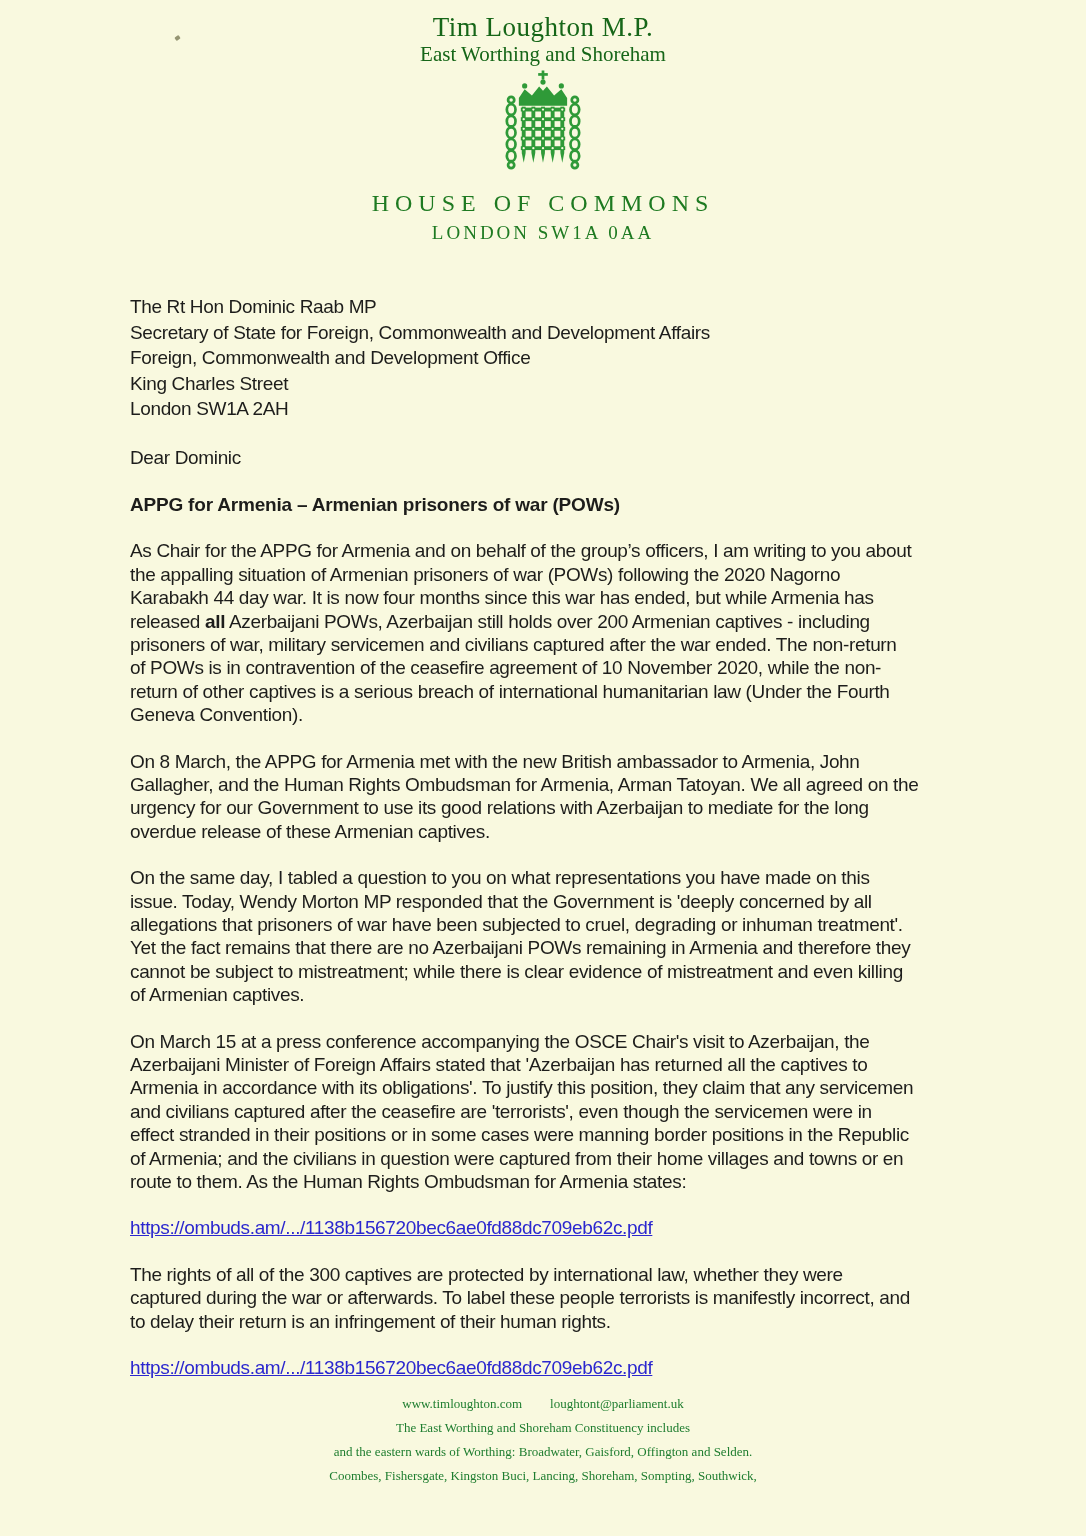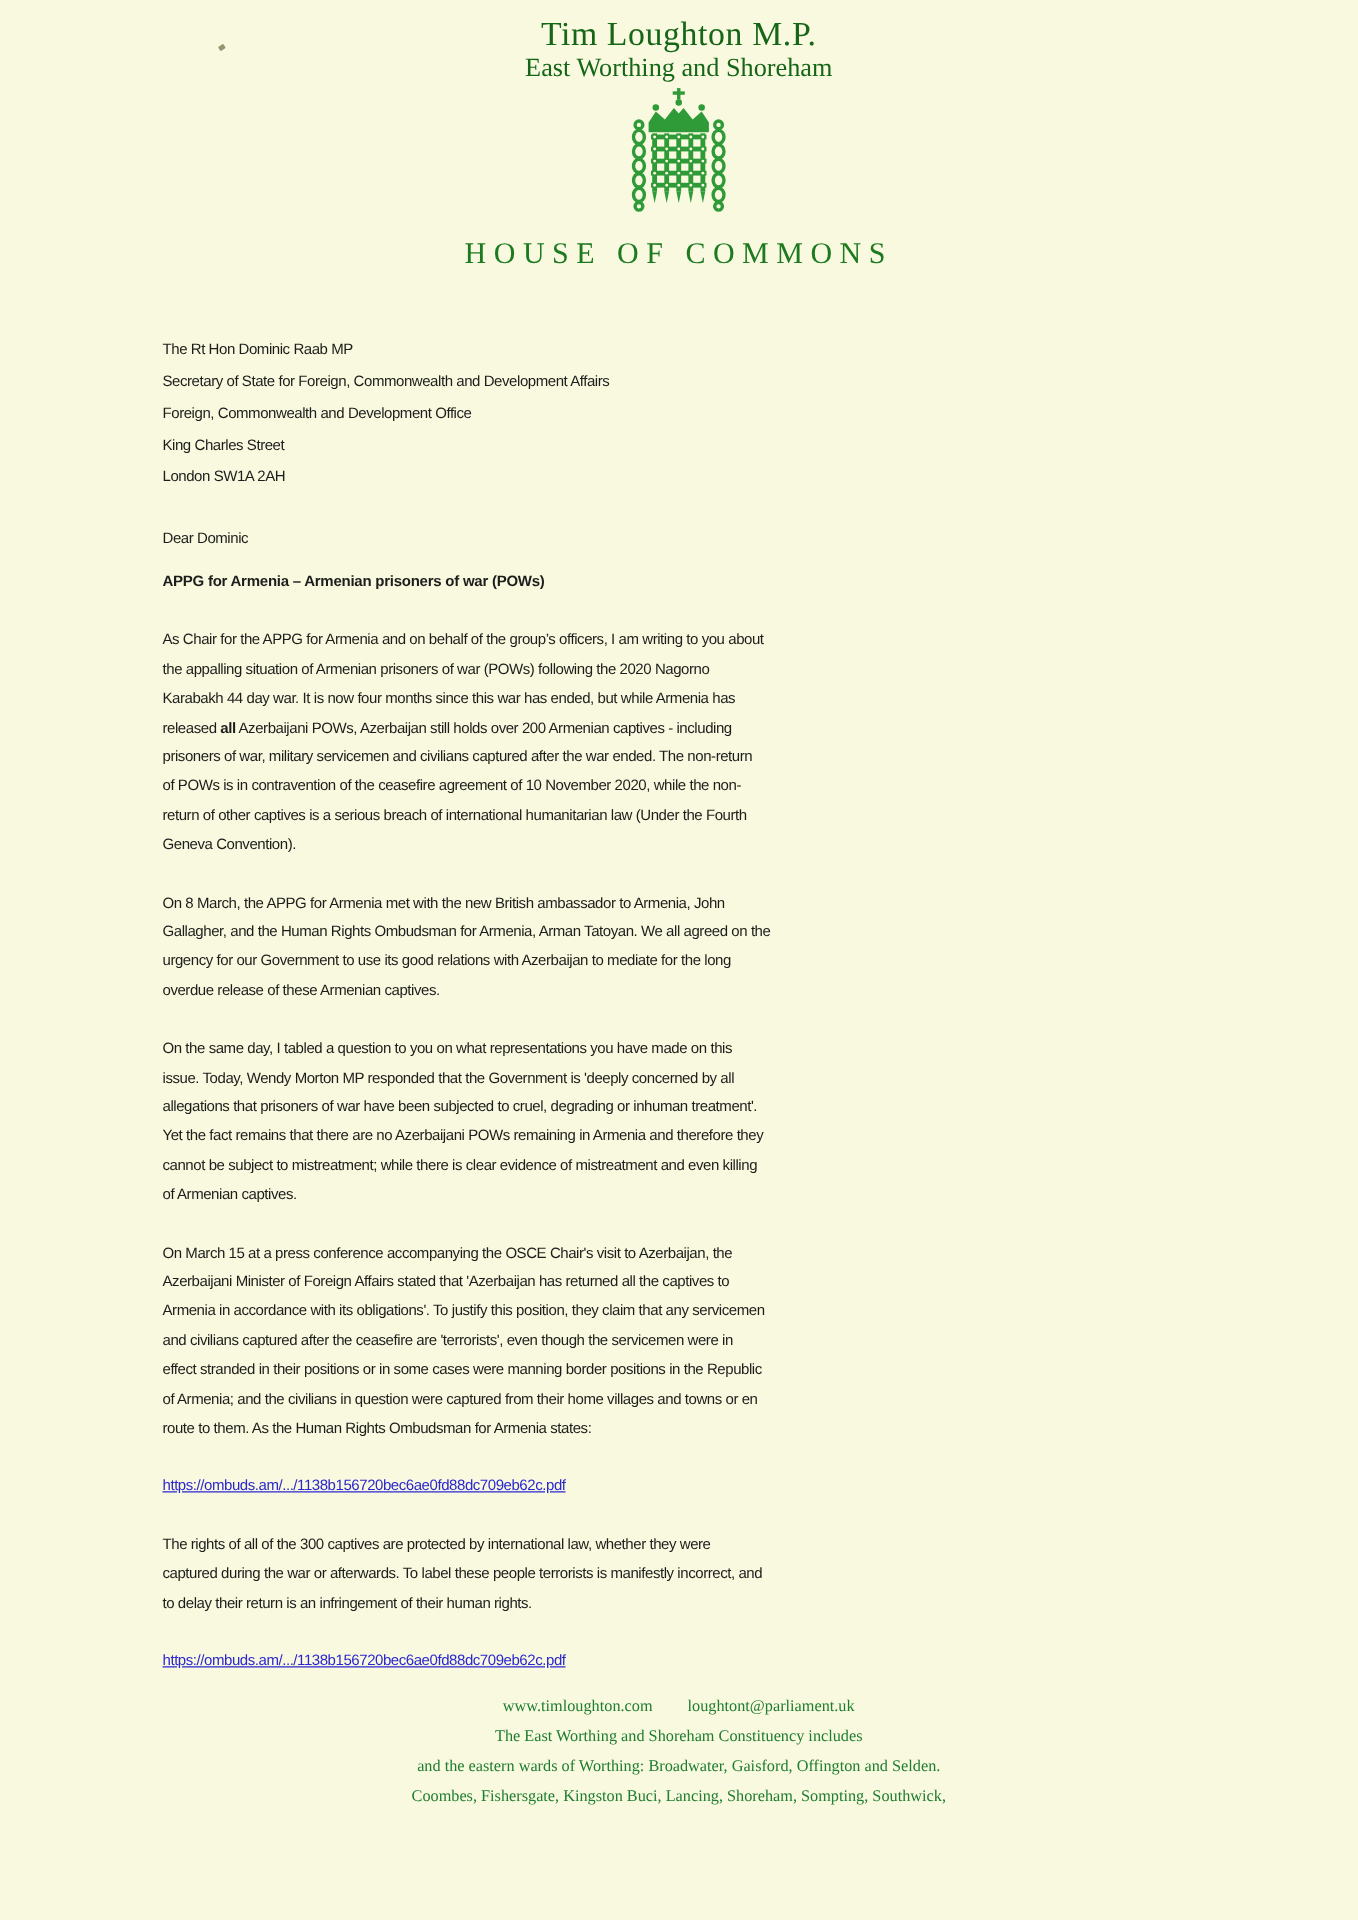--- a/index.html
+++ b/index.html
@@ -69,36 +69,36 @@
     font-size: 19px;
     line-height: 22px;
     letter-spacing: 3px;
     color: #1e7a21;
   }
 
   
   .letter-body {
     width: 822px;
     margin-left: 130px;
-    font-size: 12px;
+    font-size: 19px;
     line-height: 23.4px;
     letter-spacing: -0.35px;
   }
   .recipient {
     margin-top: 50px;
     line-height: 25.5px;
     white-space: pre-line;
   }
   .date {
     margin-top: -13px;
     text-align: right;
   }
   .salutation { margin-top: 24px; }
   .subject {
-    margin-top: 12px;
+    margin-top: 24px;
     font-weight: 700;
     letter-spacing: -0.2px;
   }
   .para {
     margin-top: 23px;
     white-space: pre-line;
   }
   .doc-link {
     color: var(--link-blue);
   }
@@ -197,20 +197,21 @@
           <ellipse cx="83" cy="53" rx="4.5" ry="5.5"></ellipse>
           <ellipse cx="83" cy="65" rx="4.5" ry="5.5"></ellipse>
           <ellipse cx="83" cy="77" rx="4.5" ry="5.5"></ellipse>
           <ellipse cx="83" cy="89" rx="4.5" ry="5.5"></ellipse>
           <circle cx="83" cy="98.5" r="3.2"></circle>
         </g>
       </svg>
     </div>
 
     <div class="hoc-title">HOUSE OF COMMONS</div>
+    <div class="hoc-address">LONDON SW1A 0AA</div>
   </header>
 
   <main class="letter-body">
     <div class="recipient">The Rt Hon Dominic Raab MP
 Secretary of State for Foreign, Commonwealth and Development Affairs
 Foreign, Commonwealth and Development Office
 King Charles Street
 London  SW1A 2AH</div>
     <div class="salutation">Dear Dominic</div>
     <div class="subject">APPG for Armenia – Armenian prisoners of war (POWs)</div>

